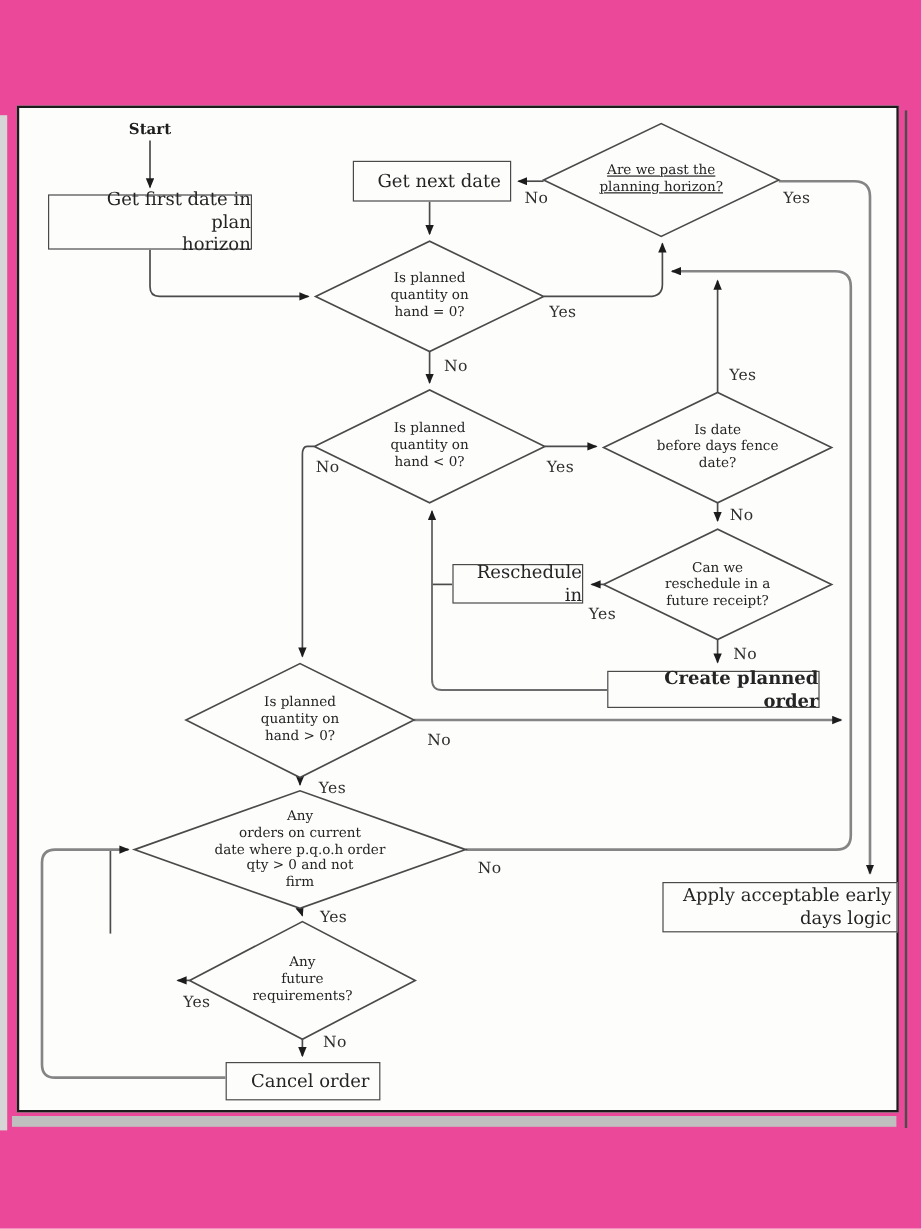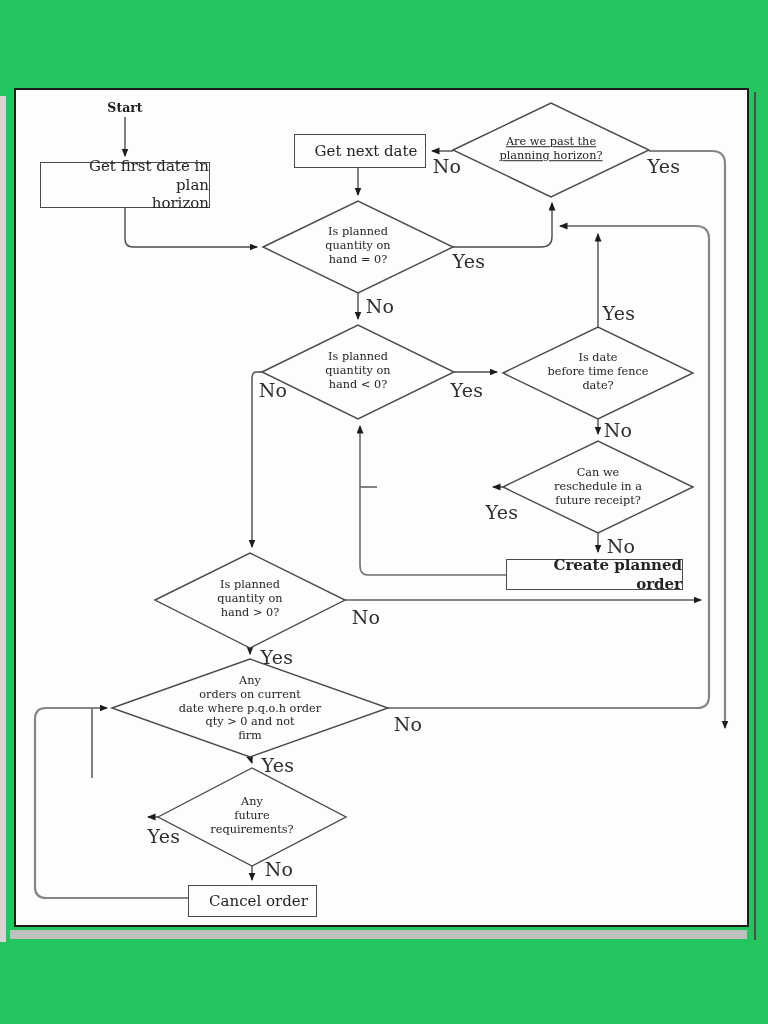--- a/index.html
+++ b/index.html
@@ -1,17 +1,17 @@
 <!DOCTYPE html>
 <html><head>
 <meta charset="utf-8">
 <style>
   html,body{margin:0;padding:0;background:#ffffff;}
   .stage{
-    position:relative;width:768px;height:1024px;background:#22c55e;
+    position:relative;width:768px;height:1024px;background:#ec4899;
     font-family:"DejaVu Serif","Liberation Serif",serif;color:#242424;overflow:hidden;
   }
   .frame{
     position:absolute;left:14px;top:88px;width:731px;height:835px;
     border:2.5px solid #1c1c1c;background:#fdfdfc;box-sizing:content-box;
   }
   .shadow-bottom{position:absolute;left:10px;top:930px;width:737px;height:9px;background:#bfbfbf;}
   .page-edge-right{position:absolute;left:754px;top:92px;width:2px;height:848px;background:#4c4c4c;}
   .page-edge-left{position:absolute;left:0px;top:96px;width:6px;height:846px;background:#d6d6d6;}
   svg.edges{position:absolute;left:0;top:0;}
@@ -19,21 +19,21 @@
     position:absolute;border:1.5px solid #4a4a4a;background:#fdfdfc;
     display:flex;align-items:center;justify-content:center;text-align:right;
     font-size:15px;line-height:1.25;white-space:pre-line;box-sizing:border-box;padding-left:12px;
   }
   .d-label{
     position:absolute;transform:translate(-50%,-50%);text-align:center;
     font-size:11.3px;line-height:1.22;white-space:pre-line;
   }
   .edge-label{
     position:absolute;transform:translate(-50%,-50%);
-    font-size:19px;color:#2e2e2e;letter-spacing:0.3px;
+    font-size:13px;color:#2e2e2e;letter-spacing:0.3px;
   }
   .start-label{
     position:absolute;transform:translate(-50%,-50%);
     font-weight:bold;font-size:12.5px;color:#1d1d1d;
   }
 </style>
 </head>
 <body>
 
 <div class="stage">
@@ -89,33 +89,36 @@
       <polygon points="112,708 250,659 388,708 250,757"></polygon>
       <polygon points="158,817 252,768 346,817 252,866"></polygon>
     </g>
   </svg>
 
   <div class="start-label" style="left:125px;top:107px;">Start</div>
 
   <div class="node-box" style="left:40px;top:162px;width:170px;height:46px;">Get first date in plan
 horizon</div>
   <div class="node-box" style="left:294px;top:134px;width:132px;height:34px;">Get next date</div>
+  <div class="node-box" style="left:377px;top:470px;width:109px;height:33px;">Reschedule in</div>
   <div class="node-box" style="left:506px;top:559px;width:177px;height:31px;font-weight:bold;">Create planned order</div>
+  <div class="node-box" style="left:552px;top:735px;width:196px;height:42px;">Apply acceptable early
+days logic</div>
   <div class="node-box" style="left:188px;top:885px;width:129px;height:32px;">Cancel order</div>
 
   <div class="d-label" style="left:551px;top:149px;width:150px;text-decoration:underline;">Are we past the
 planning horizon?</div>
   <div class="d-label" style="left:358px;top:246px;width:110px;">Is planned
 quantity on
 hand = 0?</div>
   <div class="d-label" style="left:358px;top:371px;width:110px;">Is planned
 quantity on
 hand &lt; 0?</div>
   <div class="d-label" style="left:598px;top:372px;width:136px;">Is date
-before time fence
+before days fence
 date?</div>
   <div class="d-label" style="left:598px;top:487px;width:136px;">Can we
 reschedule in a
 future receipt?</div>
   <div class="d-label" style="left:250px;top:599px;width:110px;">Is planned
 quantity on
 hand &gt; 0?</div>
   <div class="d-label" style="left:250px;top:708px;width:215px;">Any
 orders on current
 date where p.q.o.h order

